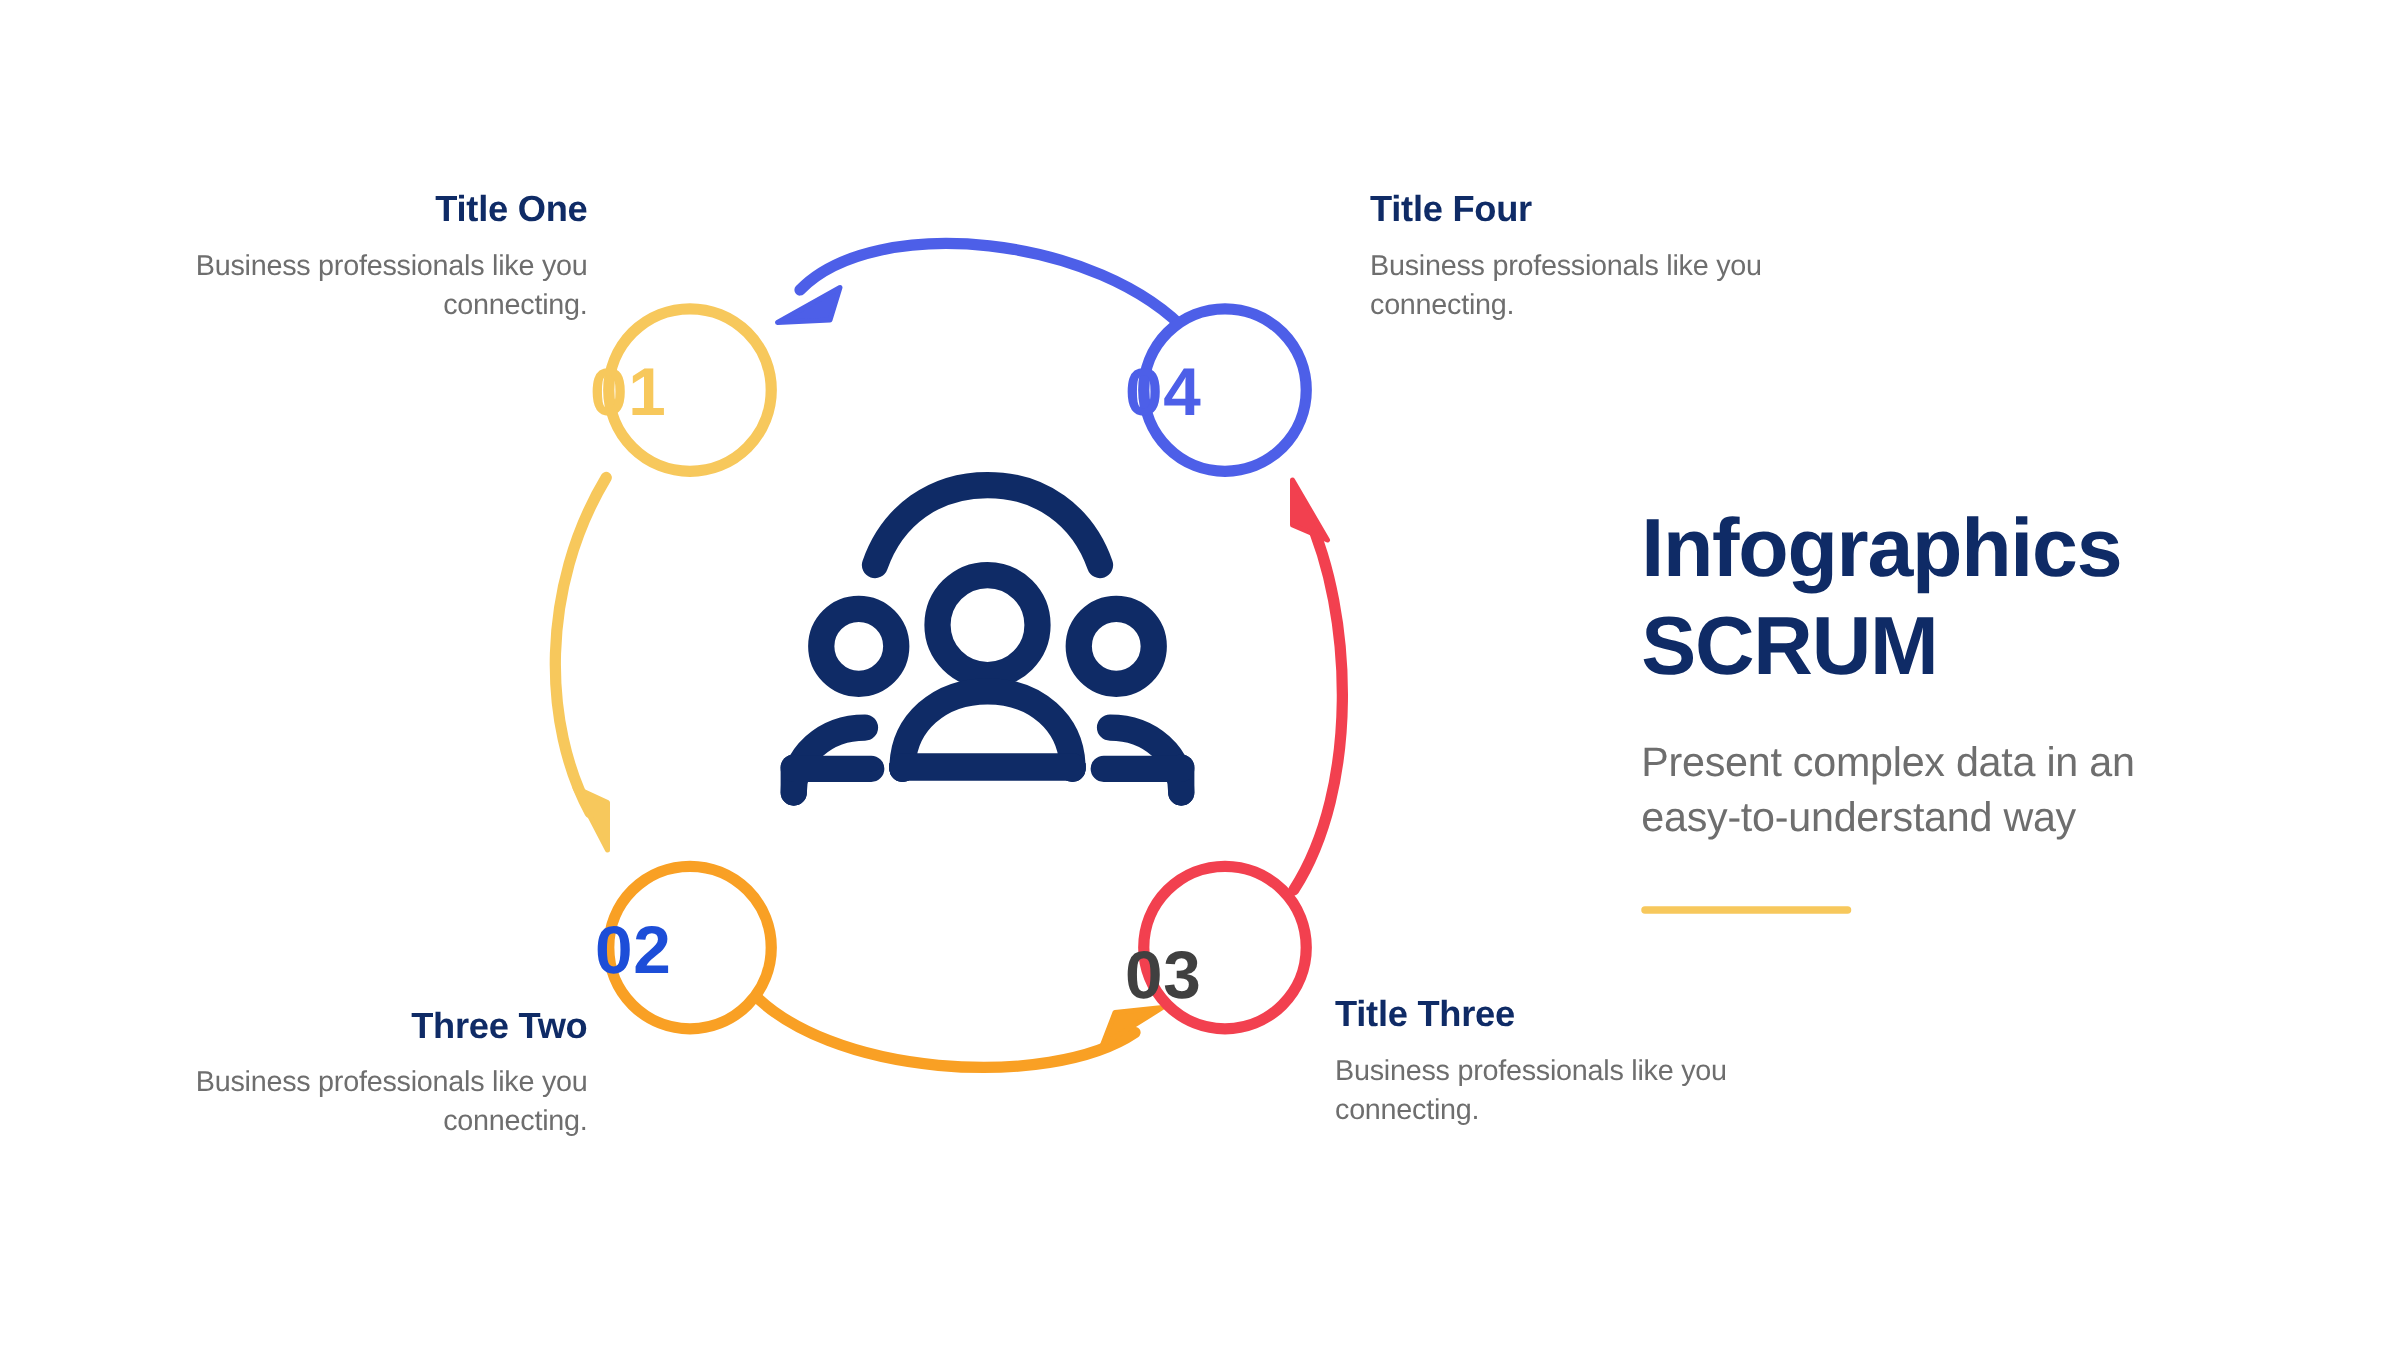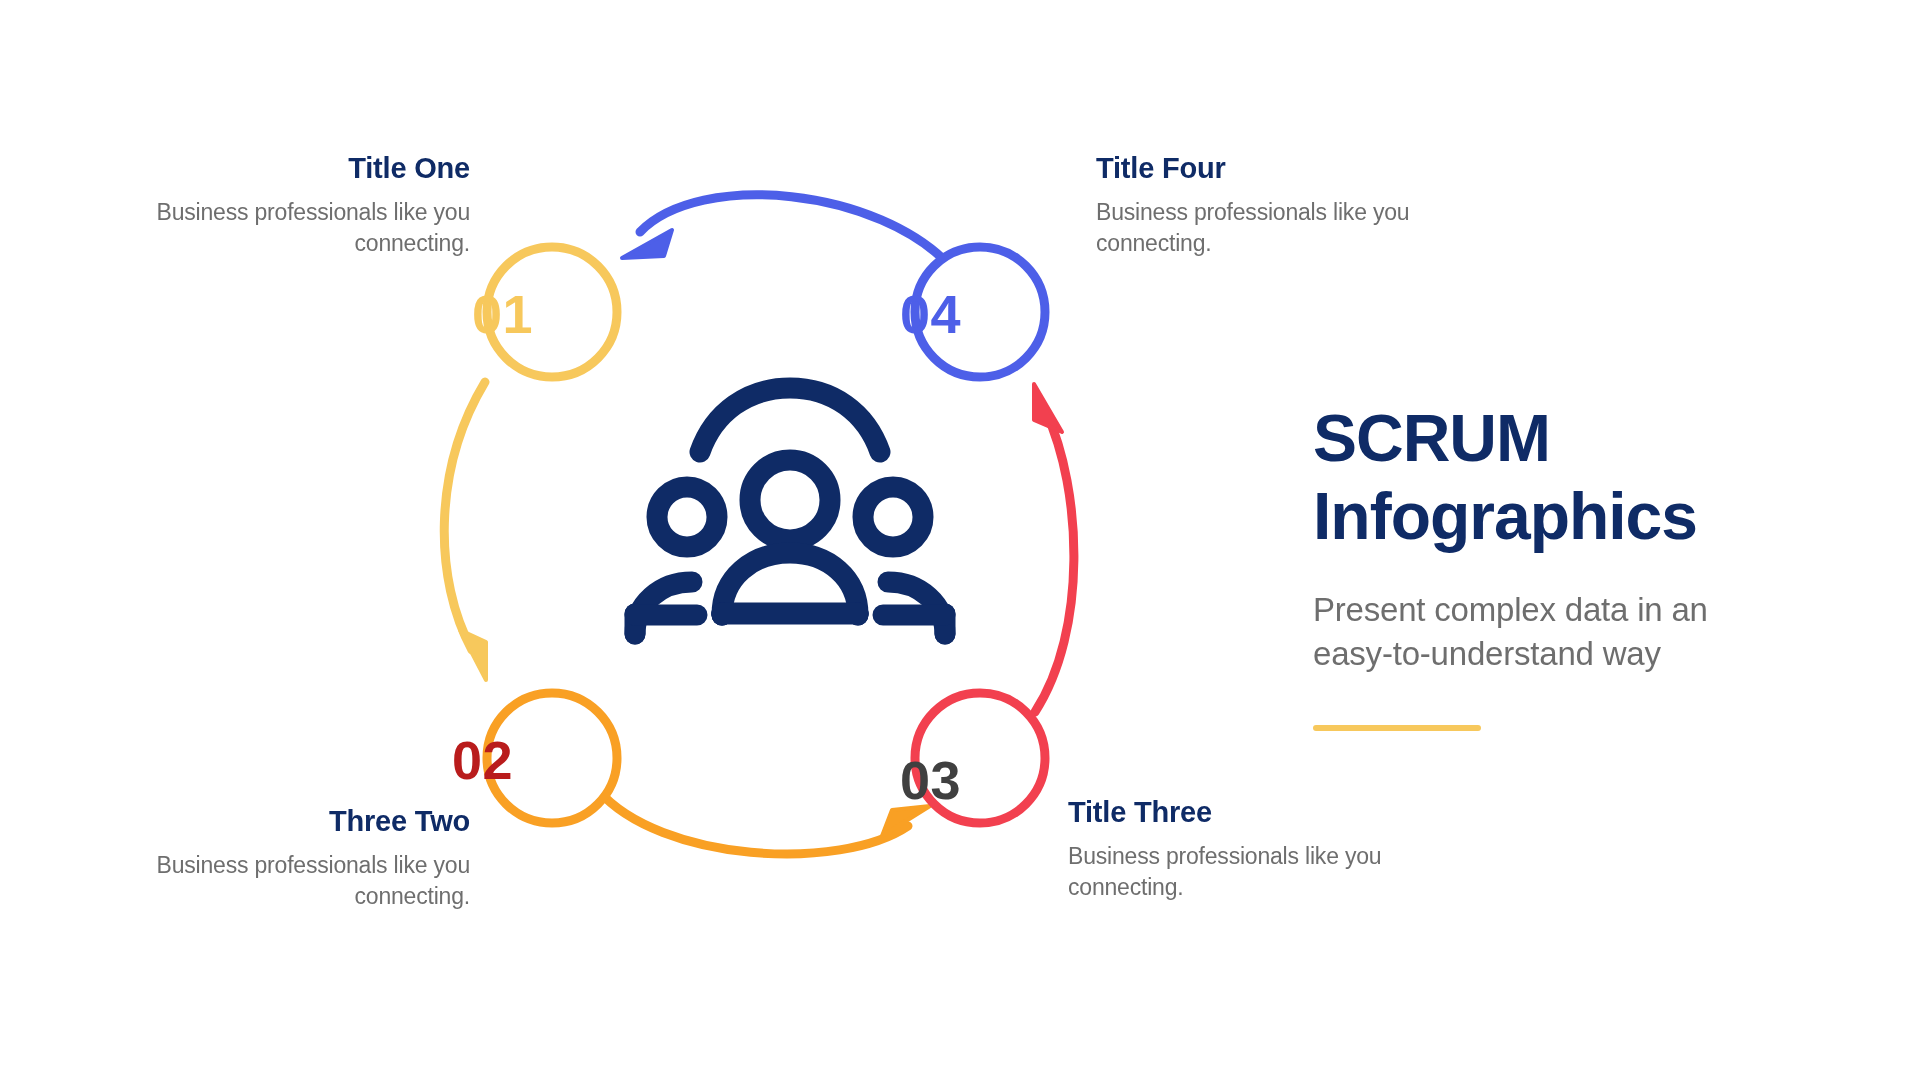--- a/index.html
+++ b/index.html
@@ -161,21 +161,21 @@
       <path d="M 635,634 L 635,614"></path>
       <path d="M 635,614 L 635,615 L 697,615"></path>
 
       <path d="M 945,634 C 945,604 920,582 888,582"></path>
       <path d="M 945,634 L 945,614"></path>
       <path d="M 945,614 L 945,615 L 883,615"></path>
     </g>
   </svg>
 
   <div class="step-num" style="left:552px; top:314px; color:#F7C85C;">01</div>
-  <div class="step-num" style="left:532px; top:760px; color:#b91c1c;">02</div>
+  <div class="step-num" style="left:556px; top:760px; color:#1d4ed8;">02</div>
   <div class="step-num" style="left:980px; top:780px; color:#404040;">03</div>
   <div class="step-num" style="left:980px; top:314px; color:#4D5FE8;">04</div>
 
   <div class="callout callout-one align-right">
     <p class="c-title">Title One</p>
     <p class="c-desc">Business professionals like you connecting.</p>
   </div>
 
   <div class="callout callout-two align-right">
     <p class="c-title">Three Two</p>
@@ -186,19 +186,19 @@
     <p class="c-title">Title Four</p>
     <p class="c-desc">Business professionals like you connecting.</p>
   </div>
 
   <div class="callout callout-three align-left">
     <p class="c-title">Title Three</p>
     <p class="c-desc">Business professionals like you connecting.</p>
   </div>
 
   <div id="title-panel">
+    <h1 class="brand-line">Infographics</h1>
     <h1 class="brand-line">SCRUM</h1>
-    <h1 class="brand-line">Infographics</h1>
     <p class="brand-sub">Present complex data in an easy-to-understand way</p>
     <div class="rule"></div>
   </div>
 
 </div>
 
 </body></html>

